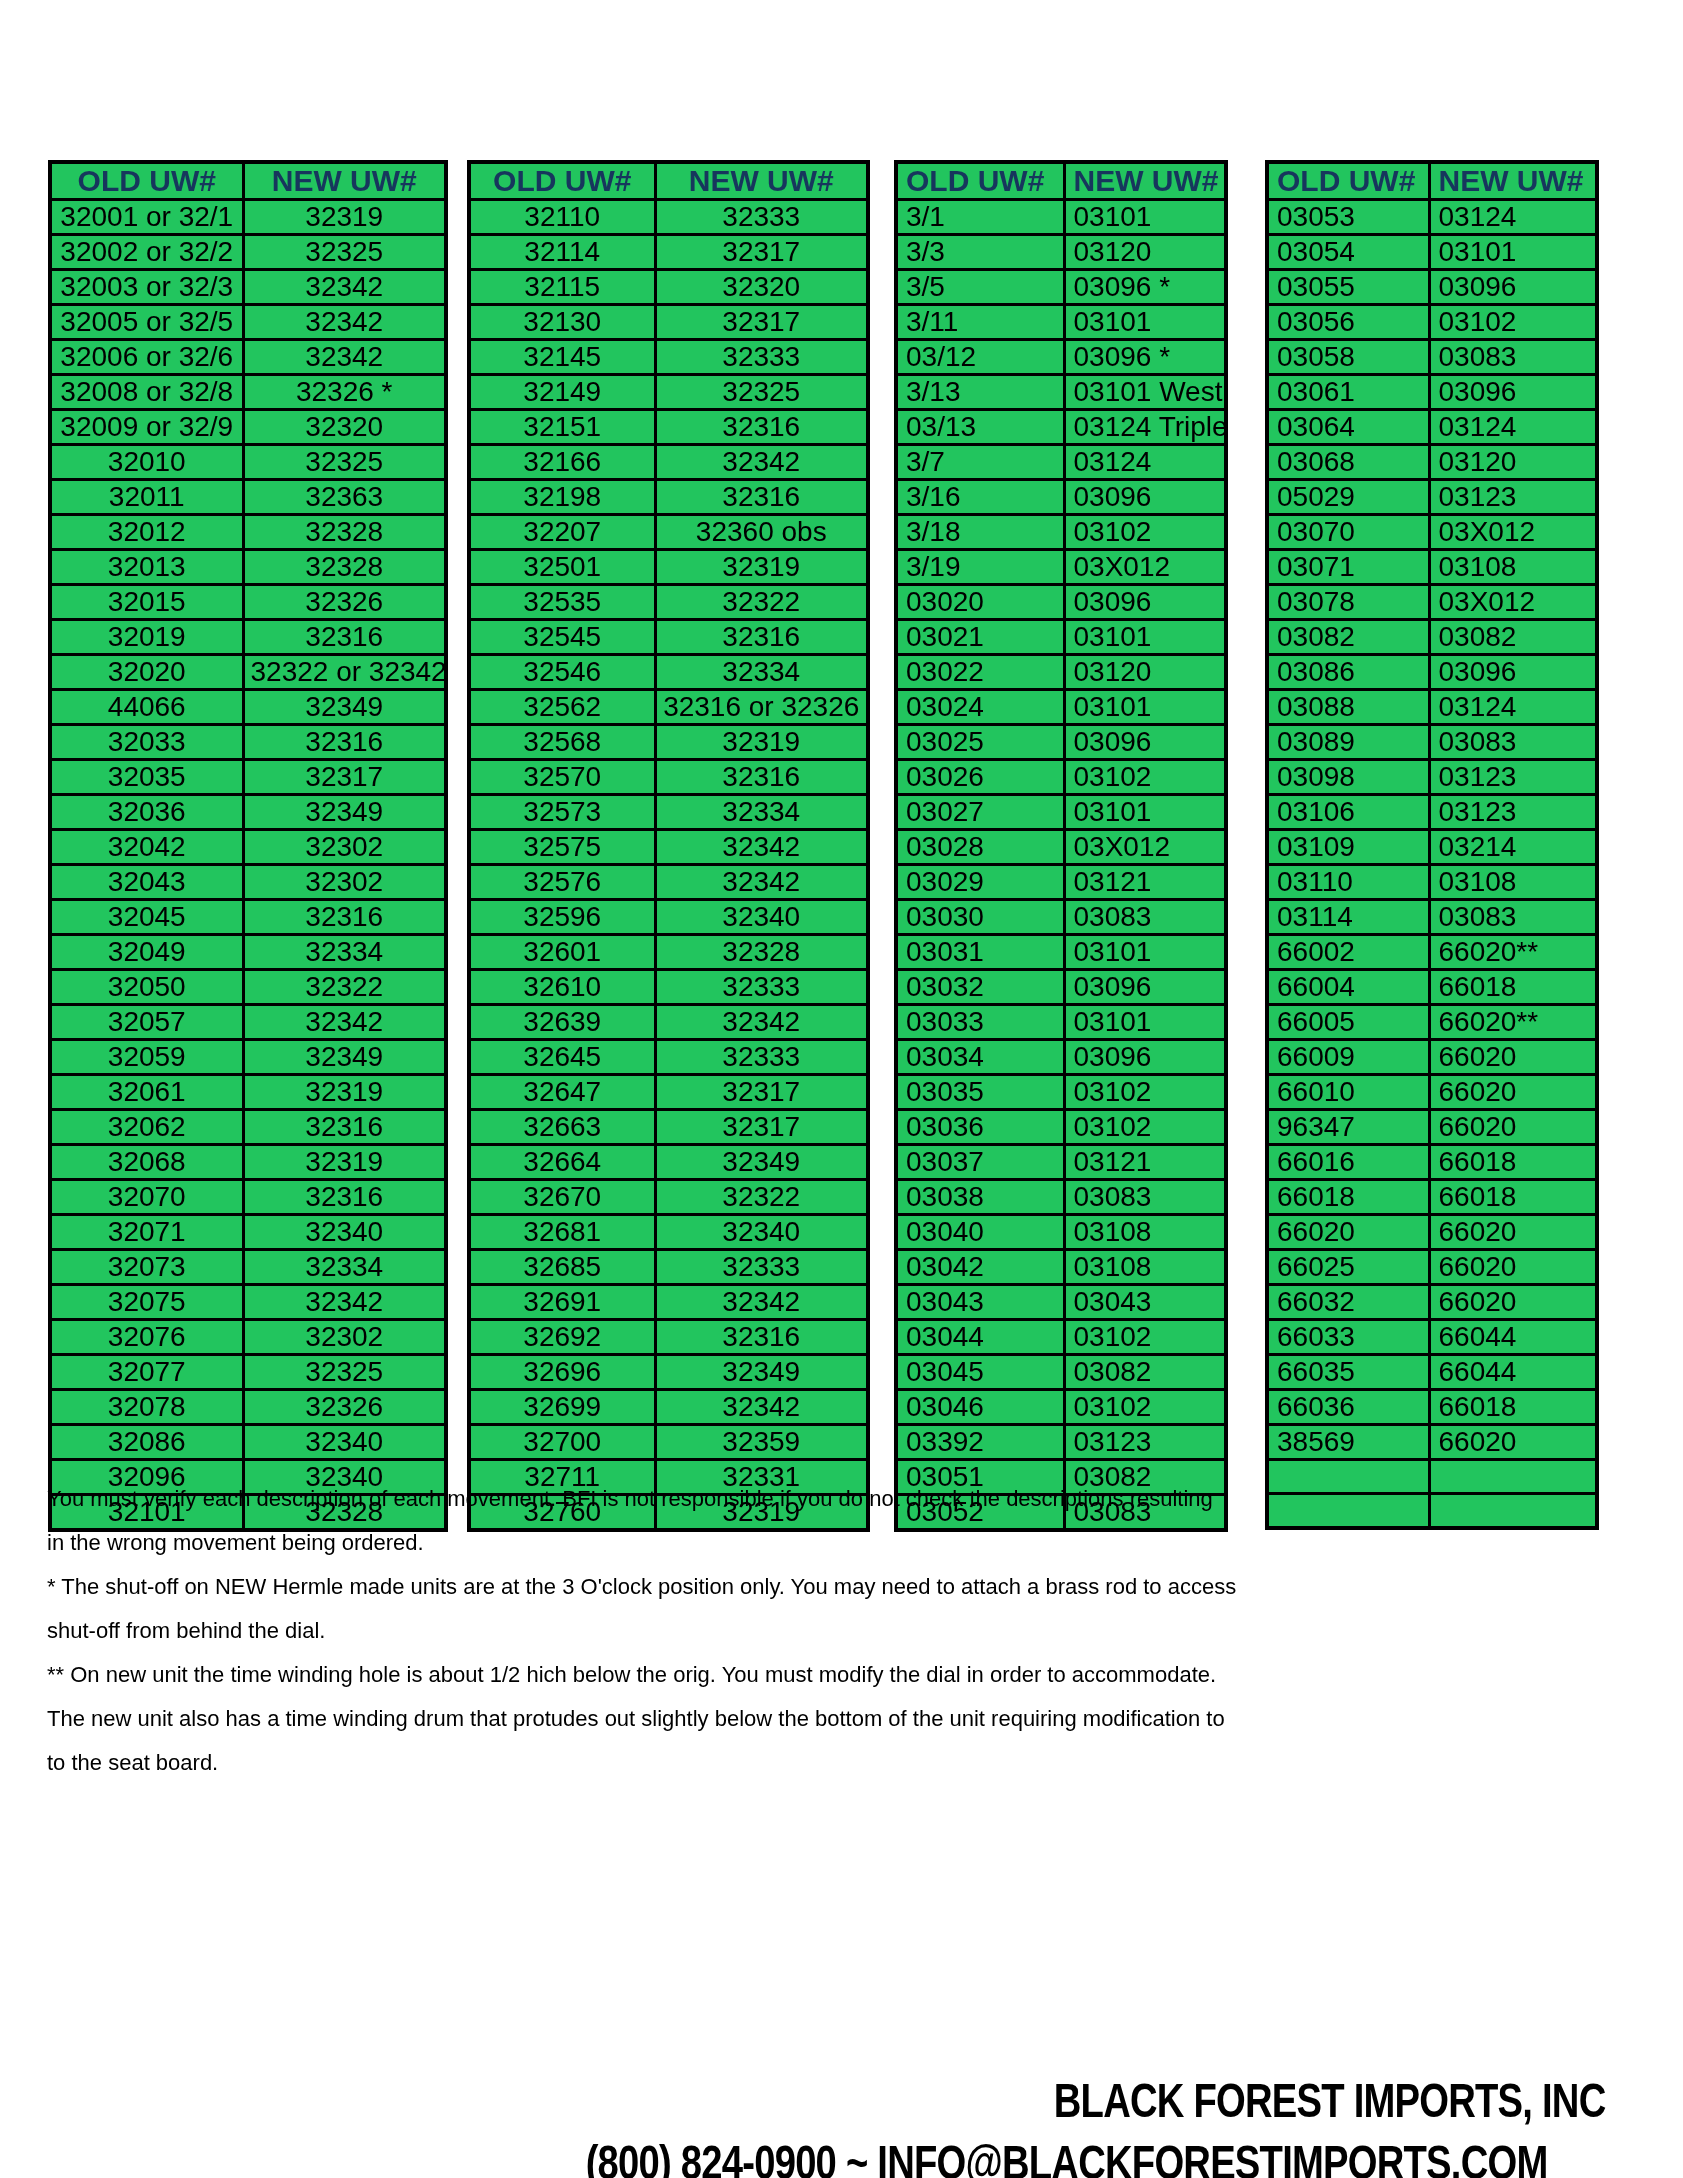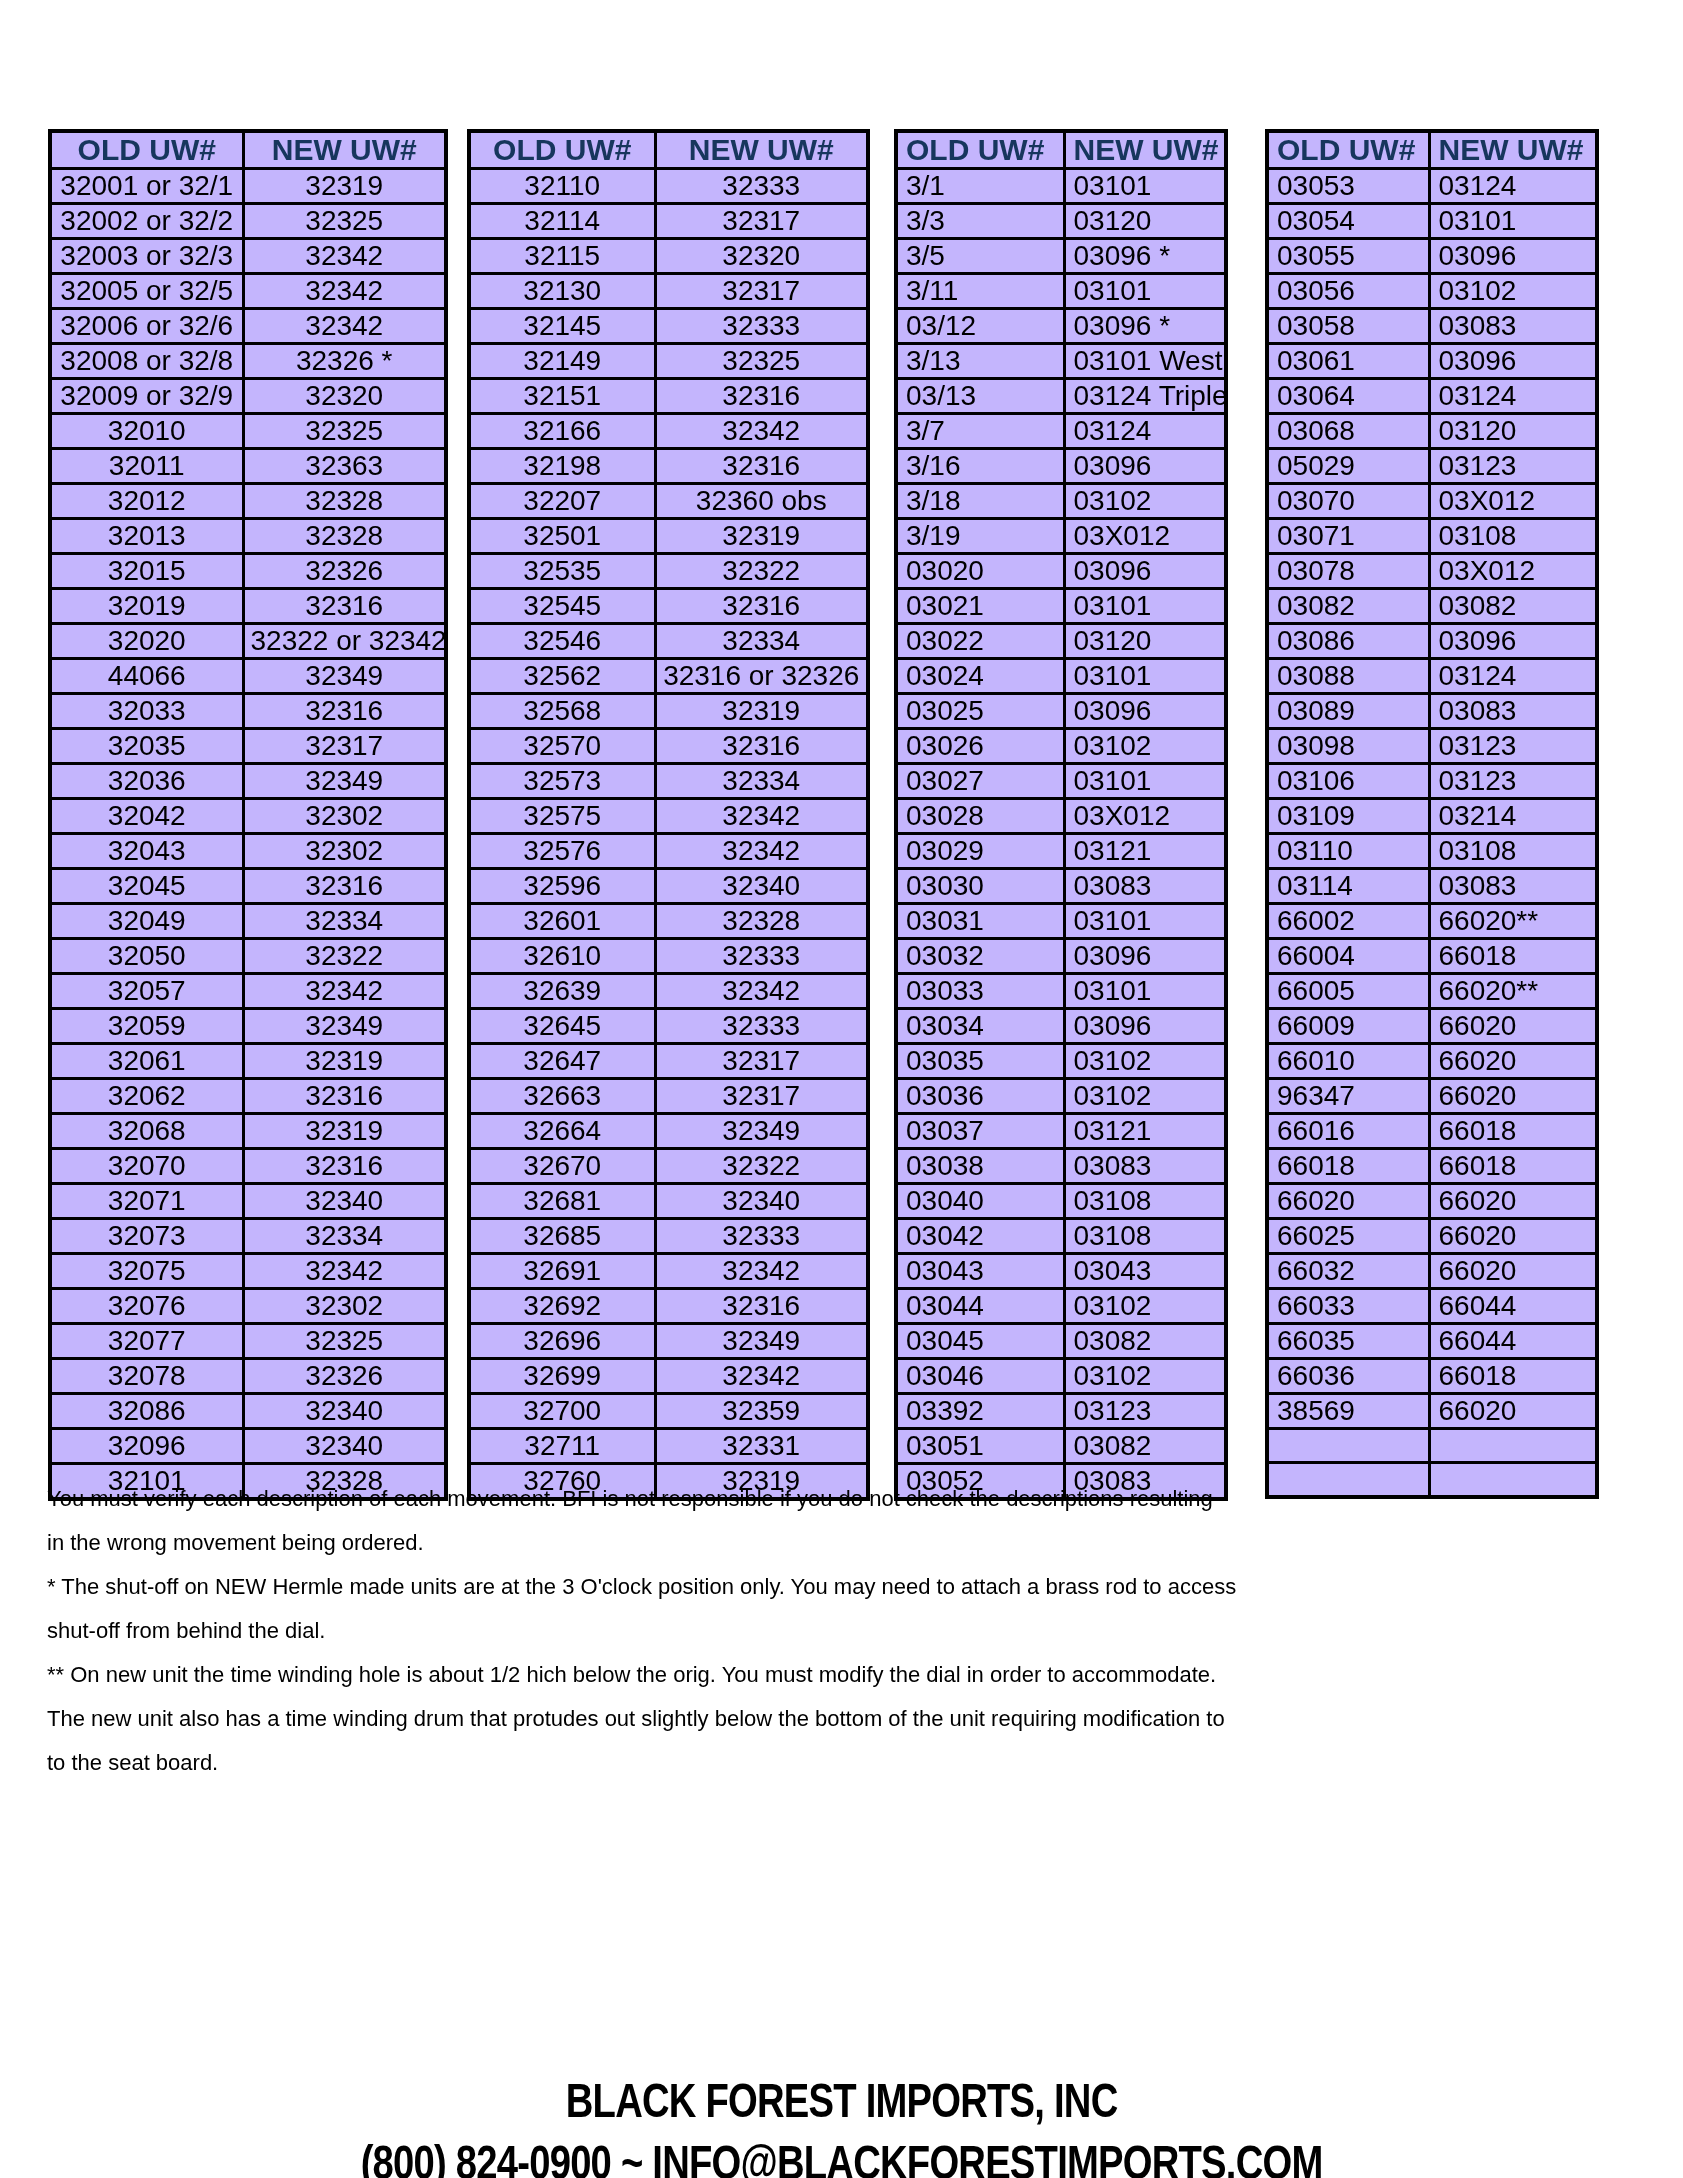--- a/index.html
+++ b/index.html
@@ -2,23 +2,23 @@
 <html style="--header-color: #17365D;"><head>
 <meta charset="utf-8">
 <style>
   html,body{margin:0;padding:0;}
   body{
     width:1683px;height:2178px;background:#ffffff;
     font-family:"Liberation Sans", sans-serif;
     position:relative;color:#000;
   }
   table.conv{
-    position:absolute;top:129px;
+    position:absolute;top:160px;
     border-collapse:collapse;table-layout:fixed;
-    border:4px solid #000;background:#c4b5fd;
+    border:4px solid #000;background:#22c55e;
   }
   #t1{left:48px;width:396px;}
   #t2{left:467px;width:399px;}
   #t3{left:894px;width:331px;}
   #t4{left:1265px;width:331px;}
   table.conv th{
     border:3px solid #000;height:33px;padding:0 6px;
     font-size:30px;font-weight:bold;color:var(--header-color,#17365D);
     white-space:nowrap;overflow:hidden;
   }
@@ -29,21 +29,21 @@
   table.center th, table.center td{text-align:center;}
   table.leftal th, table.leftal td{text-align:left;padding-left:8px;}
   td.small{font-size:23px;}
   .notes{
     position:absolute;left:47px;top:1477px;width:1544px;
     font-size:22px;line-height:44px;color:#000;
   }
   .footer{
     position:absolute;left:0;top:2075px;width:1683px;text-align:center;
   }
-  .fline{display:block;line-height:51px;white-space:nowrap;}
+  .fline{display:block;line-height:51px;white-space:nowrap;text-align:right;}
   .squeeze{
     display:inline-block;font-weight:bold;font-size:49px;
     transform:scaleX(0.78);transform-origin:center;letter-spacing:-1px;
     white-space:nowrap;
   }
 </style>
 </head>
 <body>
 
 <div class="page">

